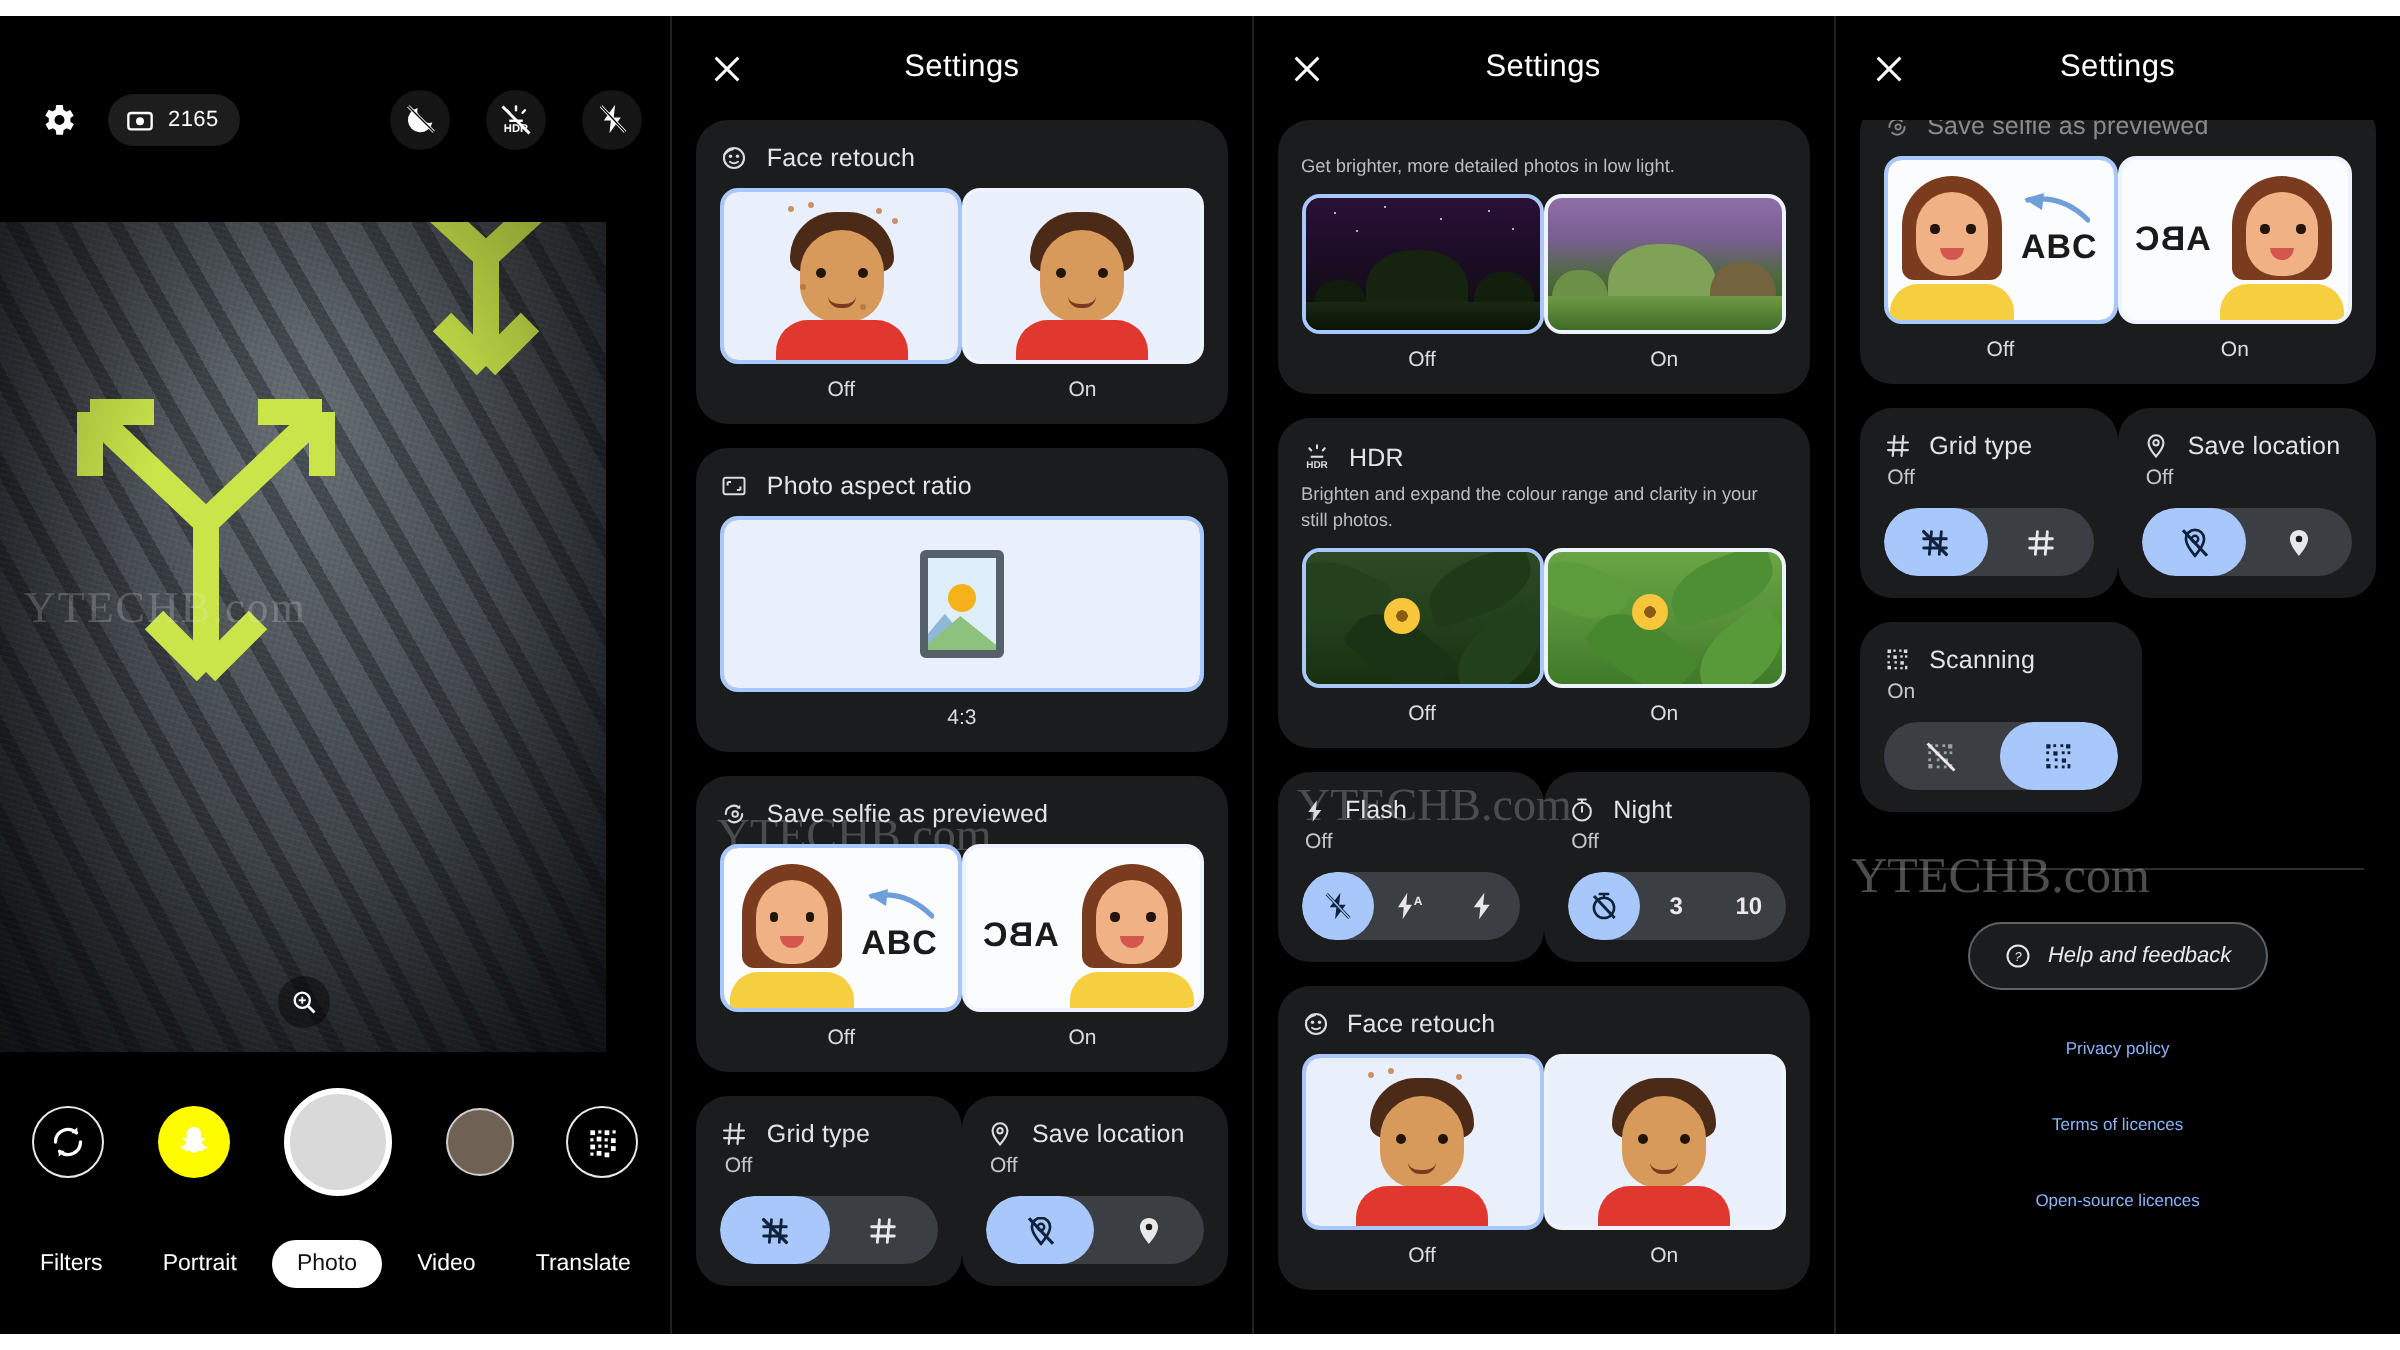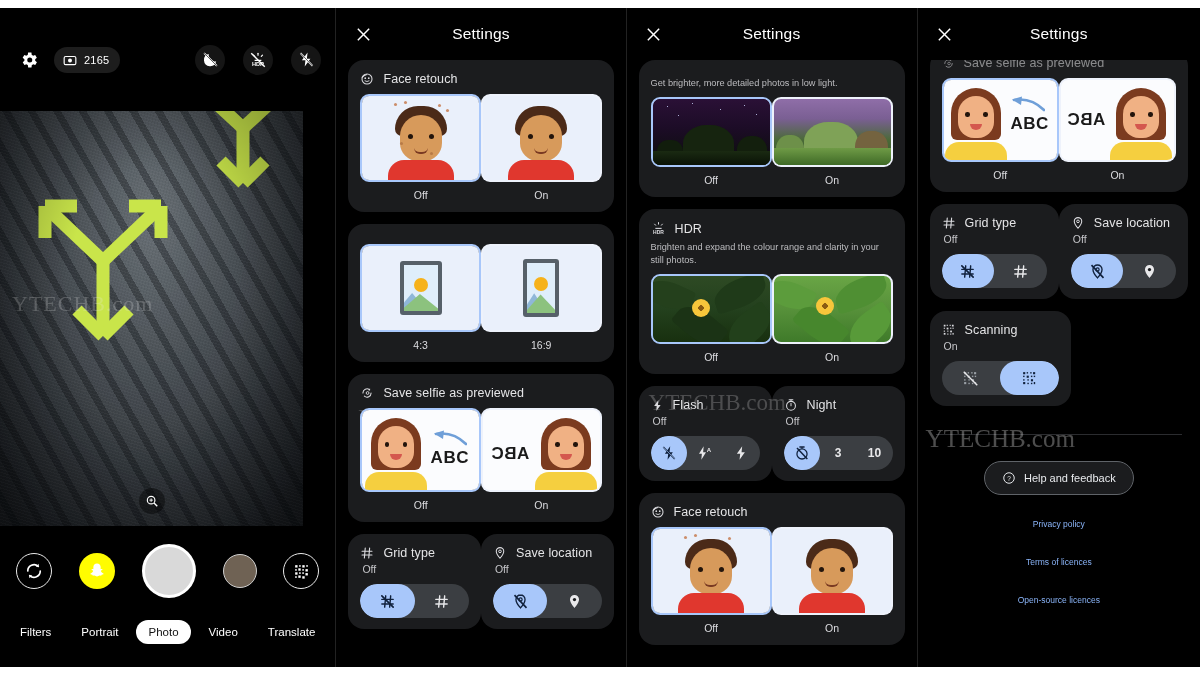--- a/index.html
+++ b/index.html
@@ -238,21 +238,21 @@
   .chip.on { background:#a8c7fa; border-radius:18px; color:#10213c; }
   .half-card { flex:1 1 0; min-width:0; }
   .two-col { display:flex; gap:0; }
   .two-col .card { flex:1 1 0; min-width:0; margin-bottom:12px; }
 
   .divider { height:1px; background:#2b2c2f; margin:16px 6px 26px 6px; }
   .help-btn {
     margin:0 auto; width:fit-content;
     border:1px solid #5f6368; border-radius:19px; height:34px;
     display:flex; align-items:center; gap:8px; padding:0 17px;
-    background:#1b1c1e; color:#e8eaed; font-size:11px;
+    background:#1b1c1e; color:#e8eaed; font-size:11px;font-style:italic;
   }
   .legal { text-align:center; margin-top:24px; color:#8ab4f8; font-size:8.5px; }
   .legal2 { margin-top:28px; }
 
   .wm {
     position:absolute; color:rgba(215,215,215,.26);
     font-family:"Liberation Serif", serif; pointer-events:none; white-space:nowrap;
   }
   .wm-p2 { left:22px; top:345px; font-size:23px; }
   .wm-p3 { left:22px; top:330px; font-size:23px; }
@@ -452,46 +452,40 @@
                   <div class="mouth"></div>
                   <div class="body"></div>
                 </div>
               </div>
               <div class="opt-label">On</div>
             </div>
           </div>
         </div>
 
         <div class="card">
+          <div class="card-head">
+            <svg width="14" height="14" viewBox="0 0 24 24">
+              <rect x="3" y="5" width="18" height="14" rx="1.6" fill="none" stroke="#dcdce0" stroke-width="1.7"></rect>
+              <path d="M6.5 8.5h3M6.5 8.5v3M17.5 15.5h-3M17.5 15.5v-3" stroke="#dcdce0" stroke-width="1.7" fill="none"></path>
+            </svg>
+            <span class="card-title">Photo aspect ratio</span>
+          </div>
           <div class="opt-row">
             <div class="opt sel">
               <div class="opt-thumb">
                 <div class="ar">
                   <div class="ar-frame ar-43">
                     <div class="ar-sky"></div>
                       <div class="ar-sun"></div>
                     <div class="ar-hill1"></div>
                       <div class="ar-hill2"></div>
                   </div>
                 </div>
               </div>
               <div class="opt-label">4:3</div>
-            </div>
-            <div class="opt">
-              <div class="opt-thumb">
-                <div class="ar">
-                  <div class="ar-frame ar-169">
-                    <div class="ar-sky"></div>
-                      <div class="ar-sun"></div>
-                    <div class="ar-hill1"></div>
-                      <div class="ar-hill2"></div>
-                  </div>
-                </div>
-              </div>
-              <div class="opt-label">16:9</div>
             </div>
           </div>
         </div>
 
         <div class="card">
           <div class="card-head">
             <svg width="14" height="14" viewBox="0 0 24 24">
               <path d="M5 12a7 7 0 0111.5-5.4" fill="none" stroke="#dcdce0" stroke-width="1.8" stroke-linecap="round"></path>
               <path d="M19 12a7 7 0 01-11.5 5.4" fill="none" stroke="#dcdce0" stroke-width="1.8" stroke-linecap="round"></path>
               <circle cx="13" cy="12" r="2.4" fill="none" stroke="#dcdce0" stroke-width="1.6"></circle>

